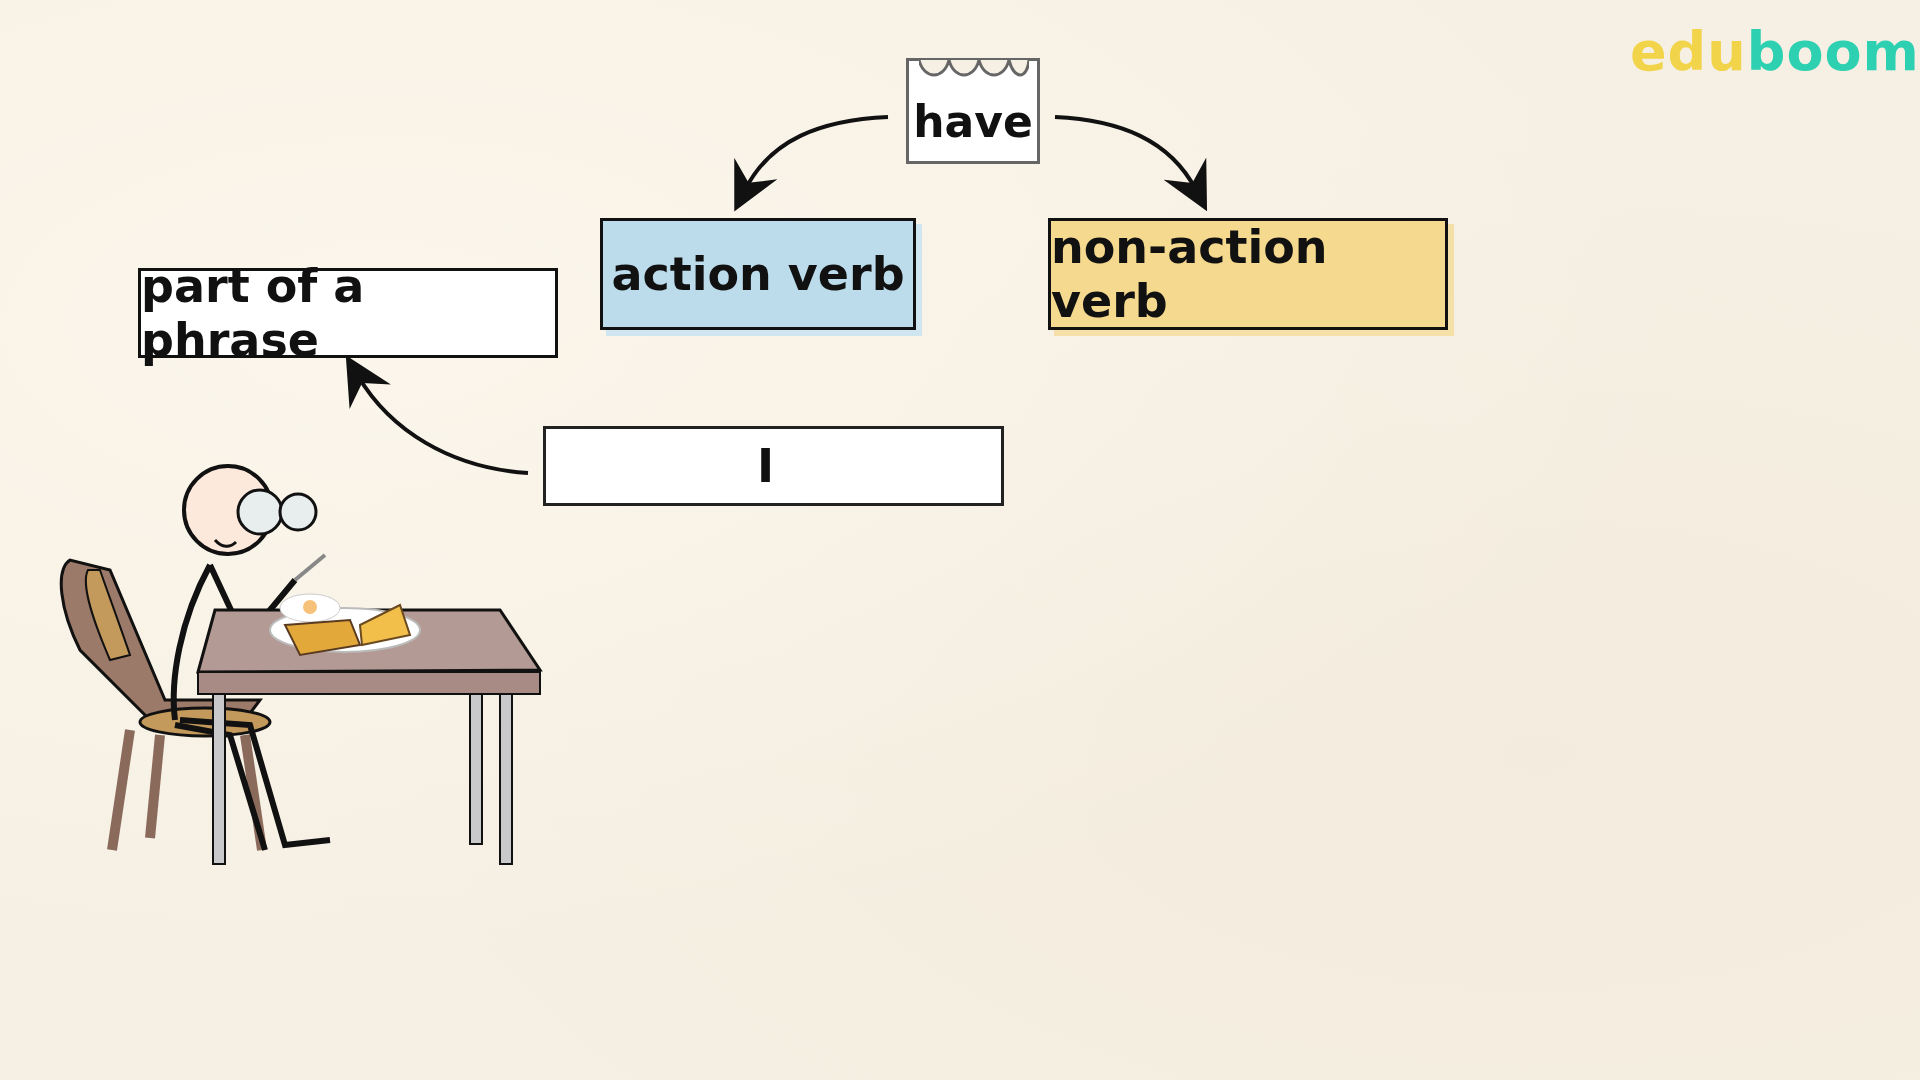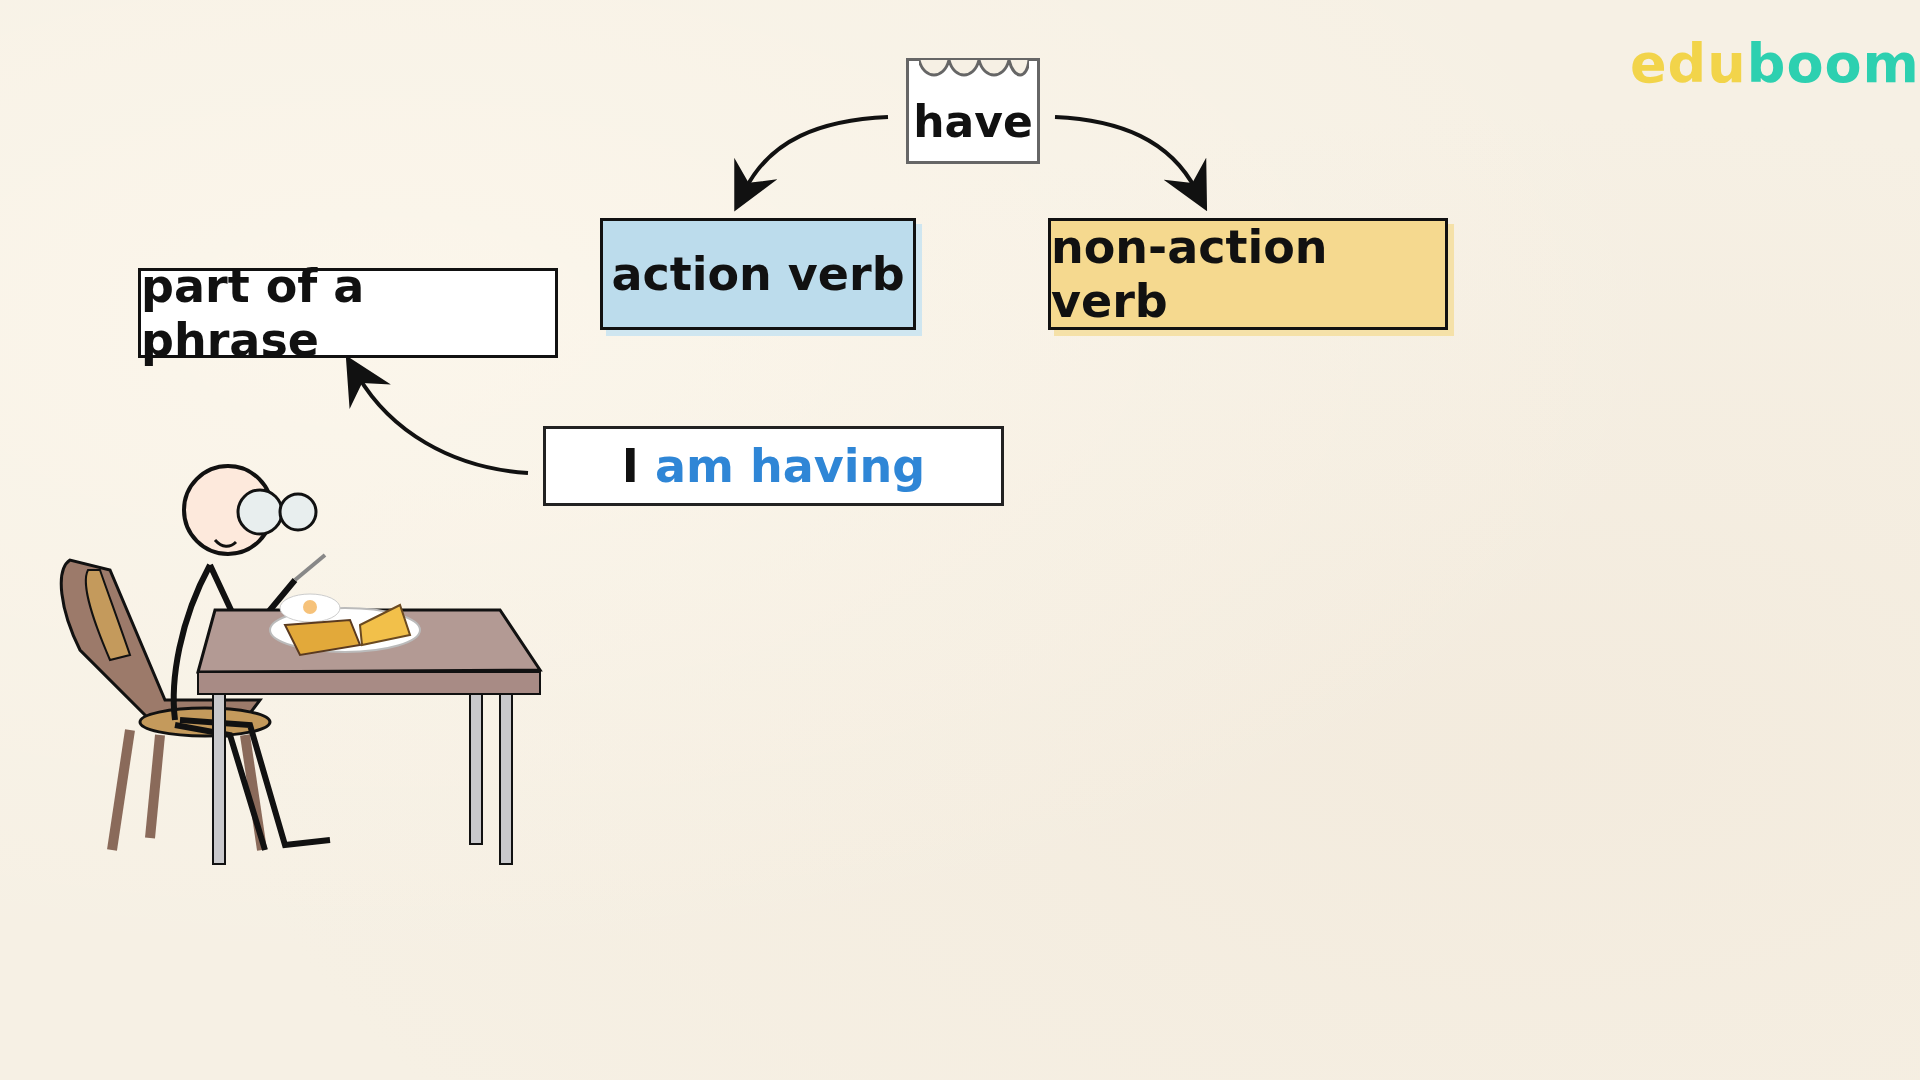--- a/index.html
+++ b/index.html
@@ -6,21 +6,21 @@
   body {
     width: 1920px; height: 1080px; overflow: hidden; position: relative;
     background: #f6f0e4;
     background-image:
       radial-gradient(ellipse at 20% 30%, rgba(255,250,240,0.6), transparent 60%),
       radial-gradient(ellipse at 80% 70%, rgba(240,230,215,0.5), transparent 60%);
     font-family: "DejaVu Sans", sans-serif;
   }
   .abs { position: absolute; }
   .logo {
-    left: 1630px; top: 32px; font-size: 54px; font-weight: bold;
+    left: 1630px; top: 20px; font-size: 54px; font-weight: bold;
     letter-spacing: 1px; font-family: "DejaVu Sans", sans-serif;
   }
   .logo .edu { color: #f2d44a; }
   .logo .boom { color: #2dd0b0; }
 
   .have-box {
     left: 906px; top: 58px; width: 134px; height: 106px;
     background: #fff; border: 3px solid #666; box-sizing: border-box;
     display: flex; align-items: flex-end; justify-content: center;
     padding-bottom: 14px;
@@ -114,14 +114,14 @@
 
 <div class="abs card non-action-verb">
   <span>non-action verb</span>
 </div>
 
 <div class="abs phrase-box">
   <span>part of a phrase</span>
 </div>
 
 <div class="abs sentence-box">
-  <span>I </span><span class="hl">am having</span>
+  <span>I </span>
 </div>
 
 </body></html>

